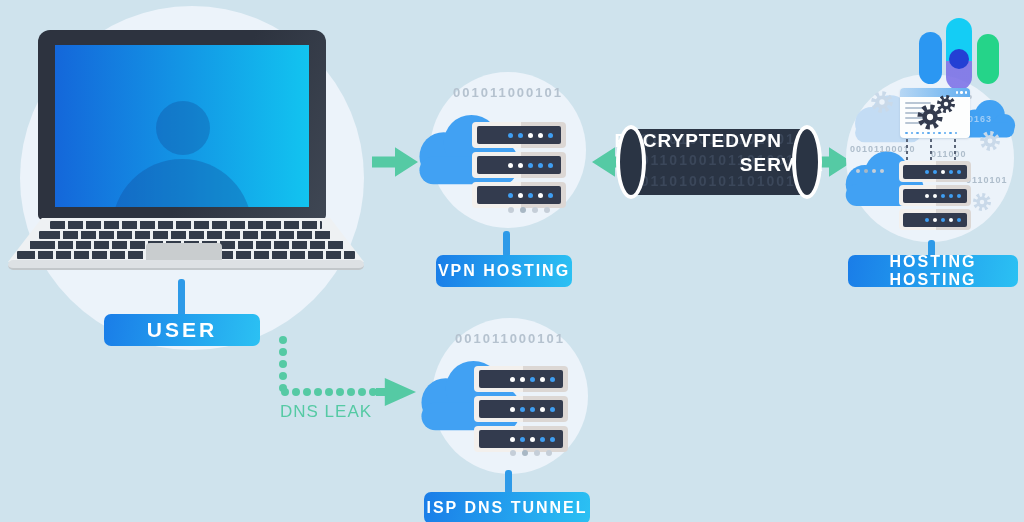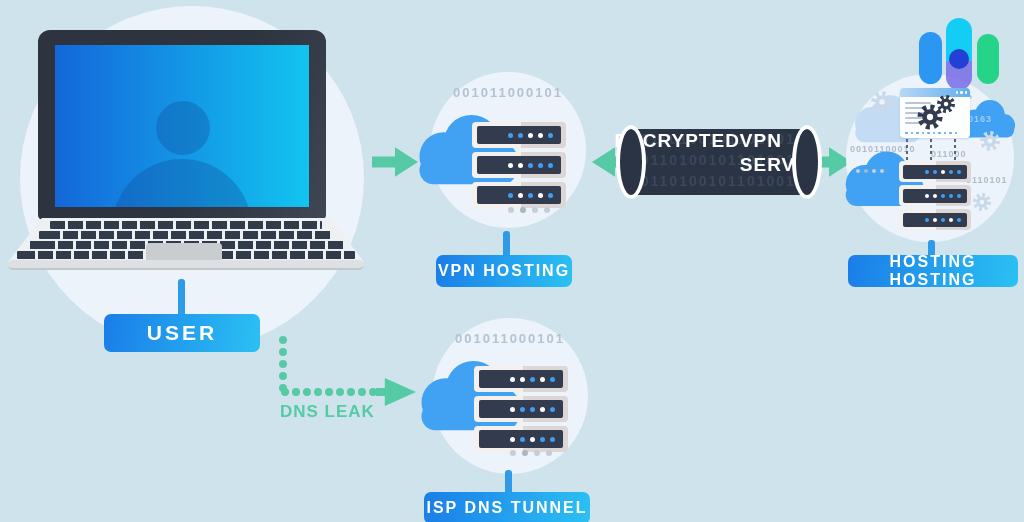--- a/index.html
+++ b/index.html
@@ -72,21 +72,21 @@
   #host-window .header i{width:2.5px;height:2.5px;border-radius:50%;background:#fff;margin-left:2px}
   #host-window .lines{position:absolute;left:5px;top:14px}
   #host-window .lines i{display:block;height:2px;background:#b9c6d4;margin-bottom:3px;border-radius:1px}
   #host-window .dotrow{position:absolute;left:5px;bottom:4px;display:flex}
   #host-window .dotrow i{width:2.5px;height:2.5px;border-radius:50%;background:#5aa9ef;margin-right:3px}
   .connector{position:absolute;top:139px;width:2px;height:26px;
     background:repeating-linear-gradient(to bottom,#5a6578 0 3px,transparent 3px 6px)}
   .pill{position:absolute;border-radius:14px}
   
   .leak-dot{position:absolute;width:8px;height:8px;border-radius:50%;background:var(--accent-teal)}
-  #dns-leak-label{position:absolute;color:var(--accent-teal);font-weight:700;font-size:17px;letter-spacing:1px}
+  #dns-leak-label{position:absolute;color:var(--accent-teal);font-weight:400;font-size:17px;letter-spacing:1px}
 </style>
 </head>
 <body>
 
 <div id="stage">
 
   <div class="circle-bg" style="left:20px;top:6px;width:344px;height:344px"></div>
 
   <div>
     <div id="laptop-frame">
@@ -99,21 +99,21 @@
       <div class="keyrow" style="width:272px;margin-top:3px"></div>
       <div class="keyrow" style="width:294px;background-position:6px 0"></div>
       <div class="keyrow" style="width:316px;background-position:12px 0"></div>
       <div class="keyrow" style="width:338px;background-position:3px 0"></div>
     </div>
     <div id="trackpad"></div>
     <div id="laptop-base"></div>
   </div>
 
   <div class="stem" style="left:178px;top:279px;height:39px"></div>
-  <div class="badge" style="left:104px;top:314px;width:156px;height:38px;font-size:21px;letter-spacing:3px">
+  <div class="badge" style="left:104px;top:314px;width:156px;height:32px;font-size:21px;letter-spacing:3px">
     <span>USER</span>
   </div>
 
   <div class="arrow" style="left:372px;top:146px;width:46px;height:32px"></div>
 
   <div class="circle-bg" style="left:430px;top:72px;width:156px;height:156px"></div>
   <div class="binary" style="left:430px;top:85px;width:156px">001011000101</div>
   <div class="cloud" style="left:416px;top:106px;width:104px;height:88px">
     <svg viewBox="0 0 120 85" fill="currentColor">
         <circle cx="32" cy="50" r="28"></circle>

